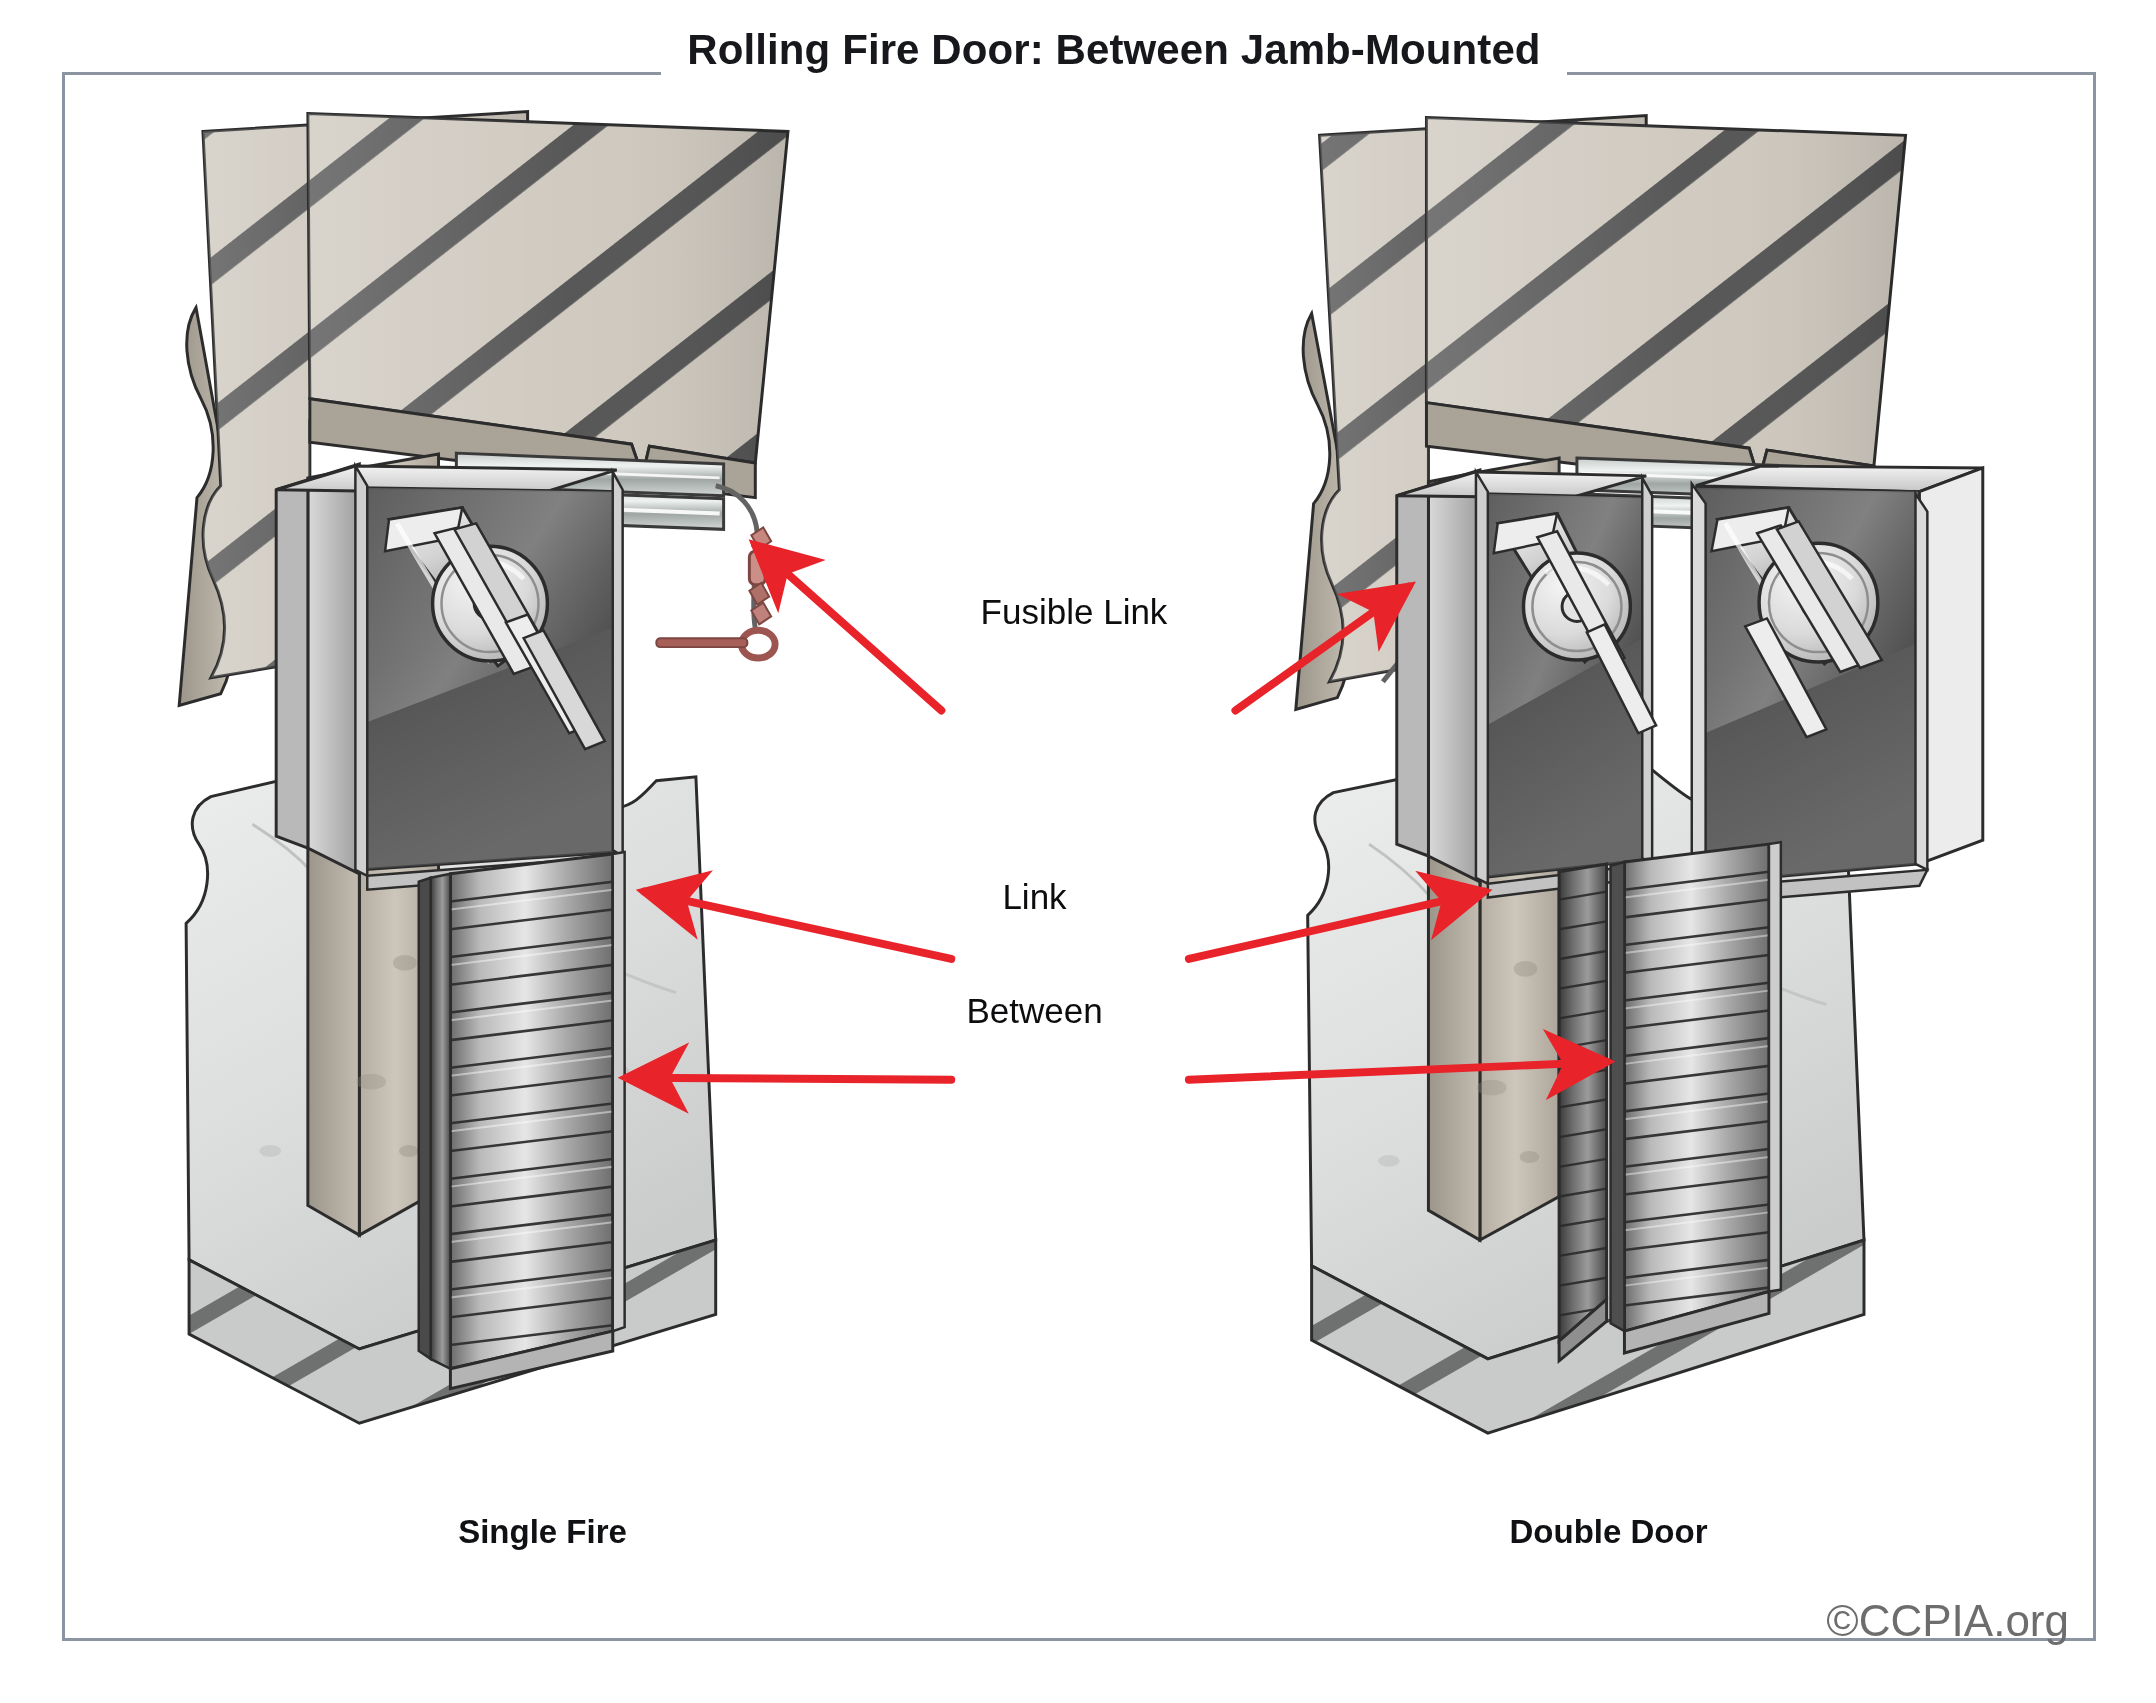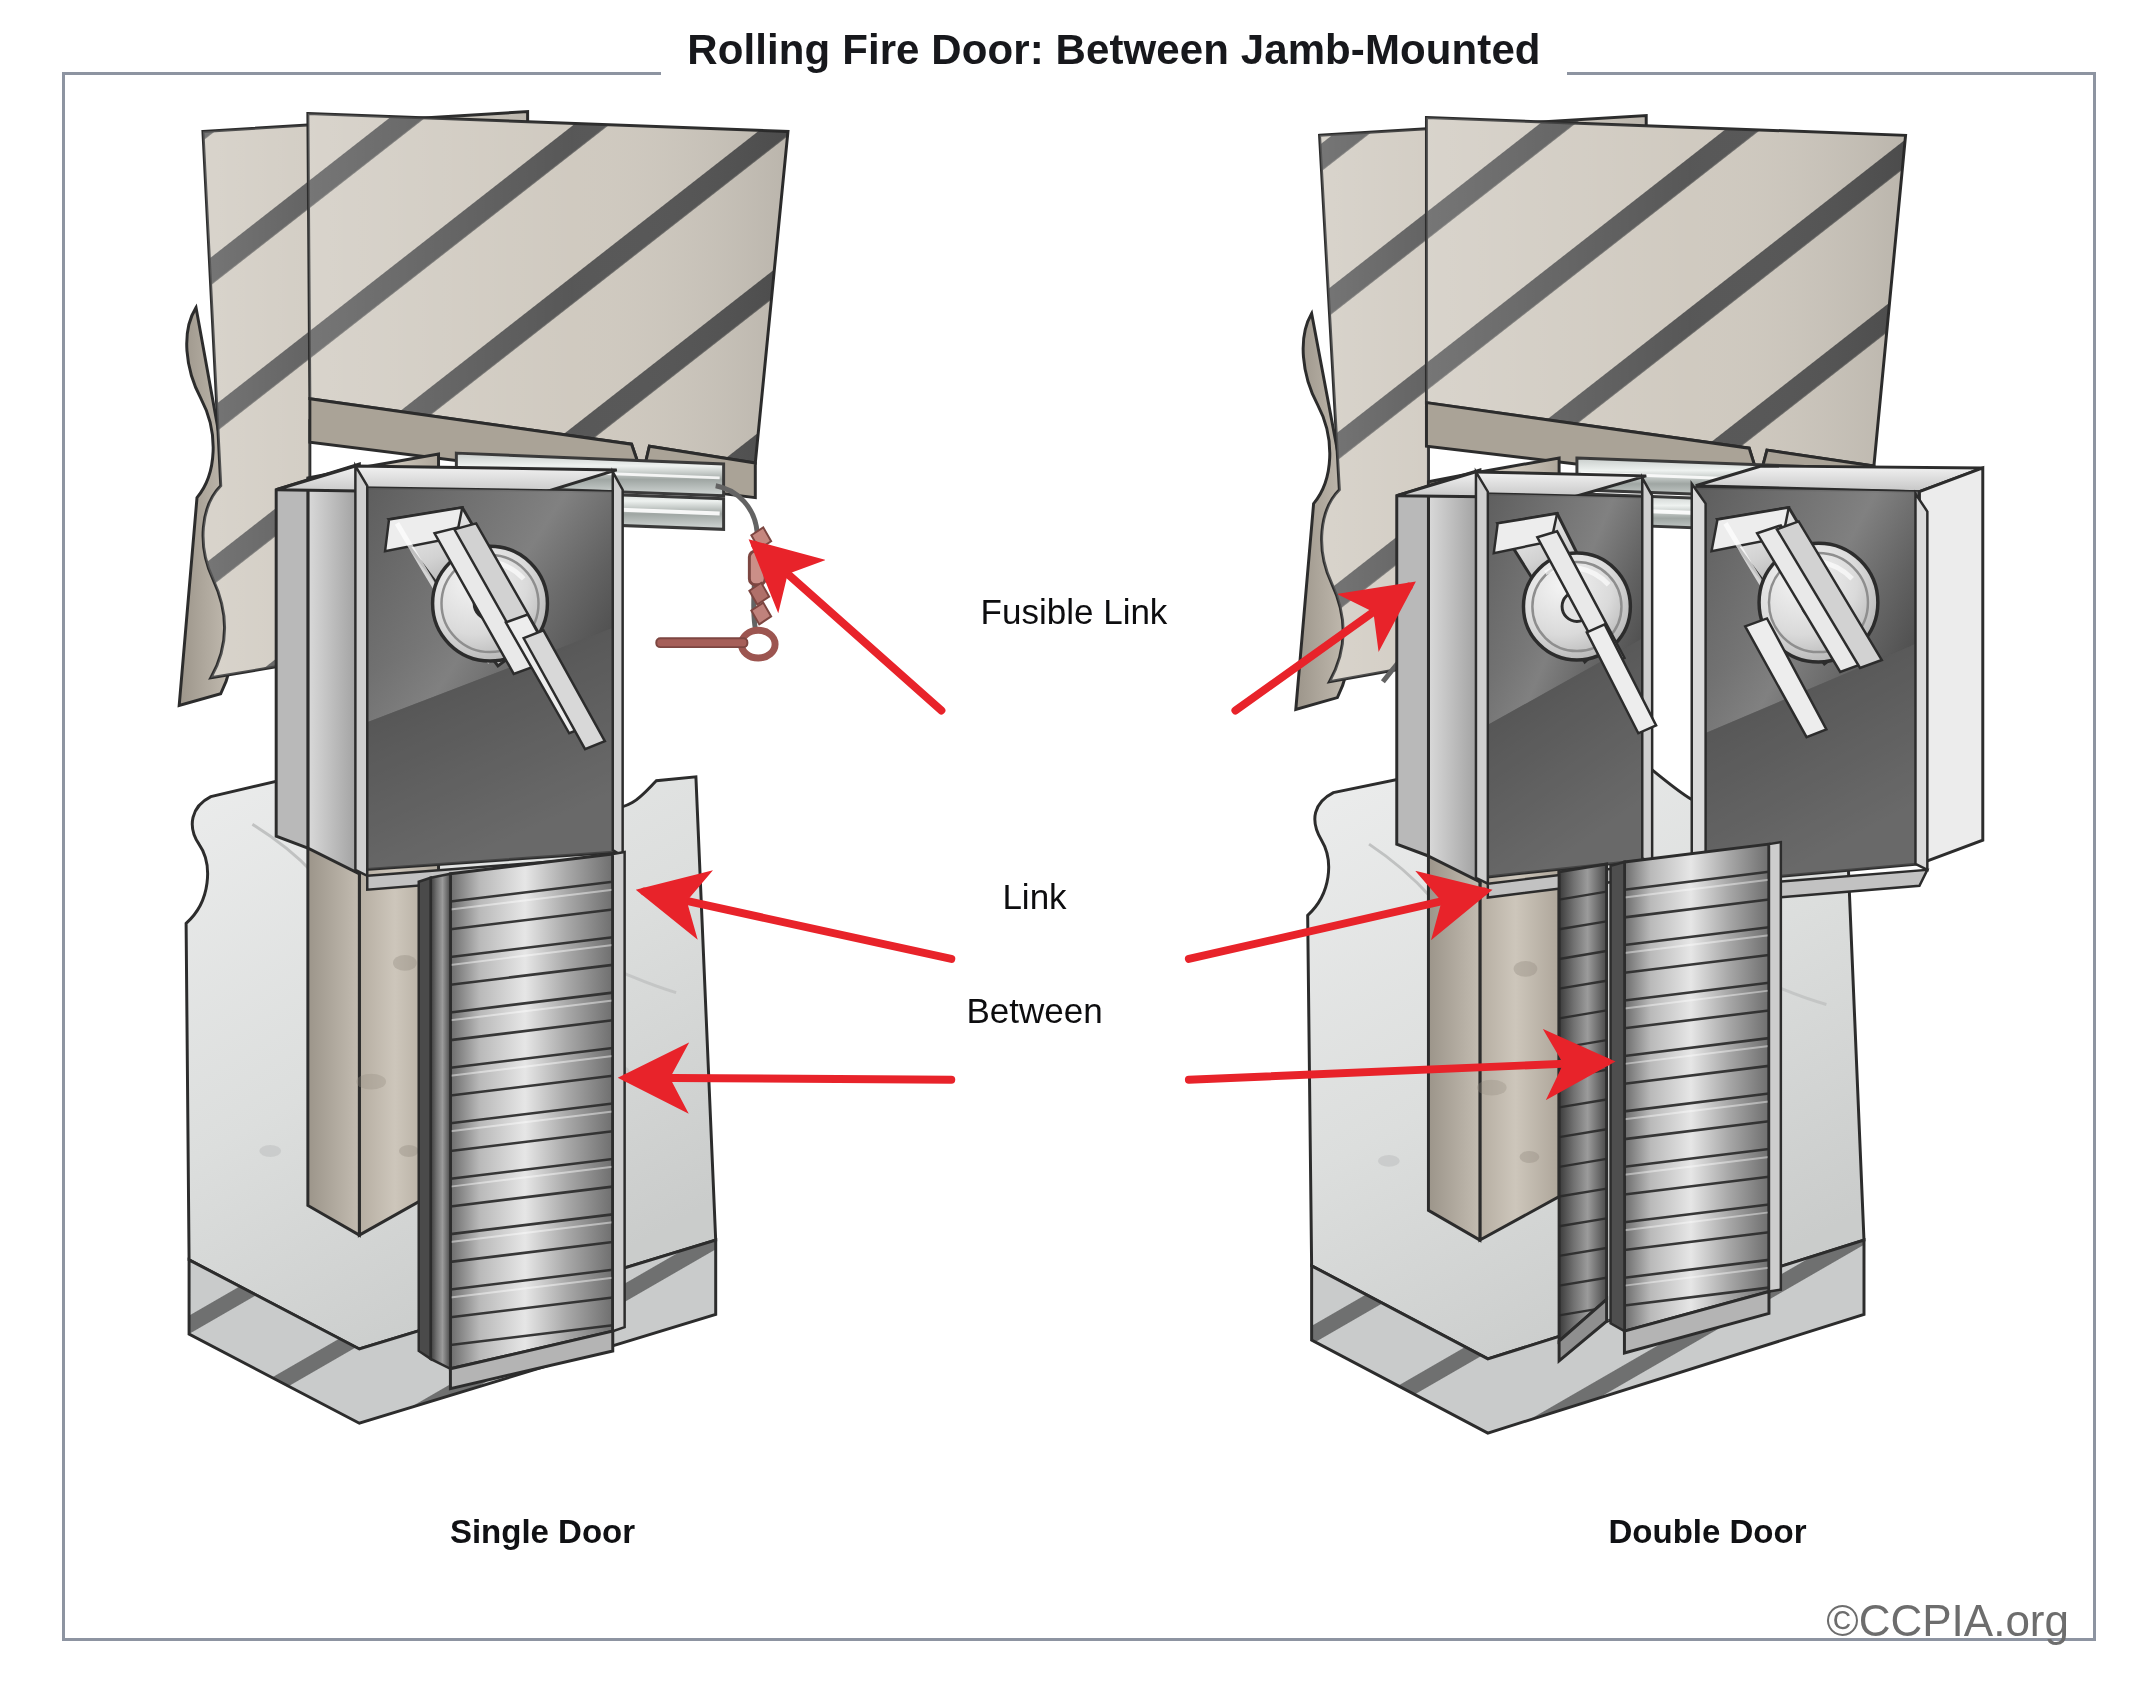--- a/index.html
+++ b/index.html
@@ -63,21 +63,21 @@
 
   
   .caption {
     position: absolute;
     font-size: 33px;
     font-weight: bold;
     color: #101114;
     white-space: nowrap;
   }
   #caption-single { left: 379px; top: 1513px; width: 327px; text-align: center; }
-  #caption-double { left: 1544px; top: 1513px; width: 327px; text-align: center; }
+  #caption-double { left: 1445px; top: 1513px; width: 327px; text-align: center; }
 
   #copyright {
     position: absolute;
     left: 1673px;
     top: 1596px;
     width: 396px;
     text-align: right;
     font-size: 44px;
     color: #6d6d6d;
     white-space: nowrap;
@@ -638,18 +638,18 @@
 <div id="title-wrap">
   <span id="title">Rolling Fire Door: Between Jamb-Mounted</span>
 </div>
 
 <div class="callout" id="label-fusible-link">Fusible Link</div>
 
 <div class="callout" id="label-hood">Link</div>
 
 <div class="callout" id="label-curtain">Between</div>
 
-<div class="caption" id="caption-single">Single Door</div>
+<div class="caption" id="caption-single">Single Fire</div>
 
 <div class="caption" id="caption-double">Double Door</div>
 
 <div id="copyright">©CCPIA.org</div>
 
 
 </body></html>

